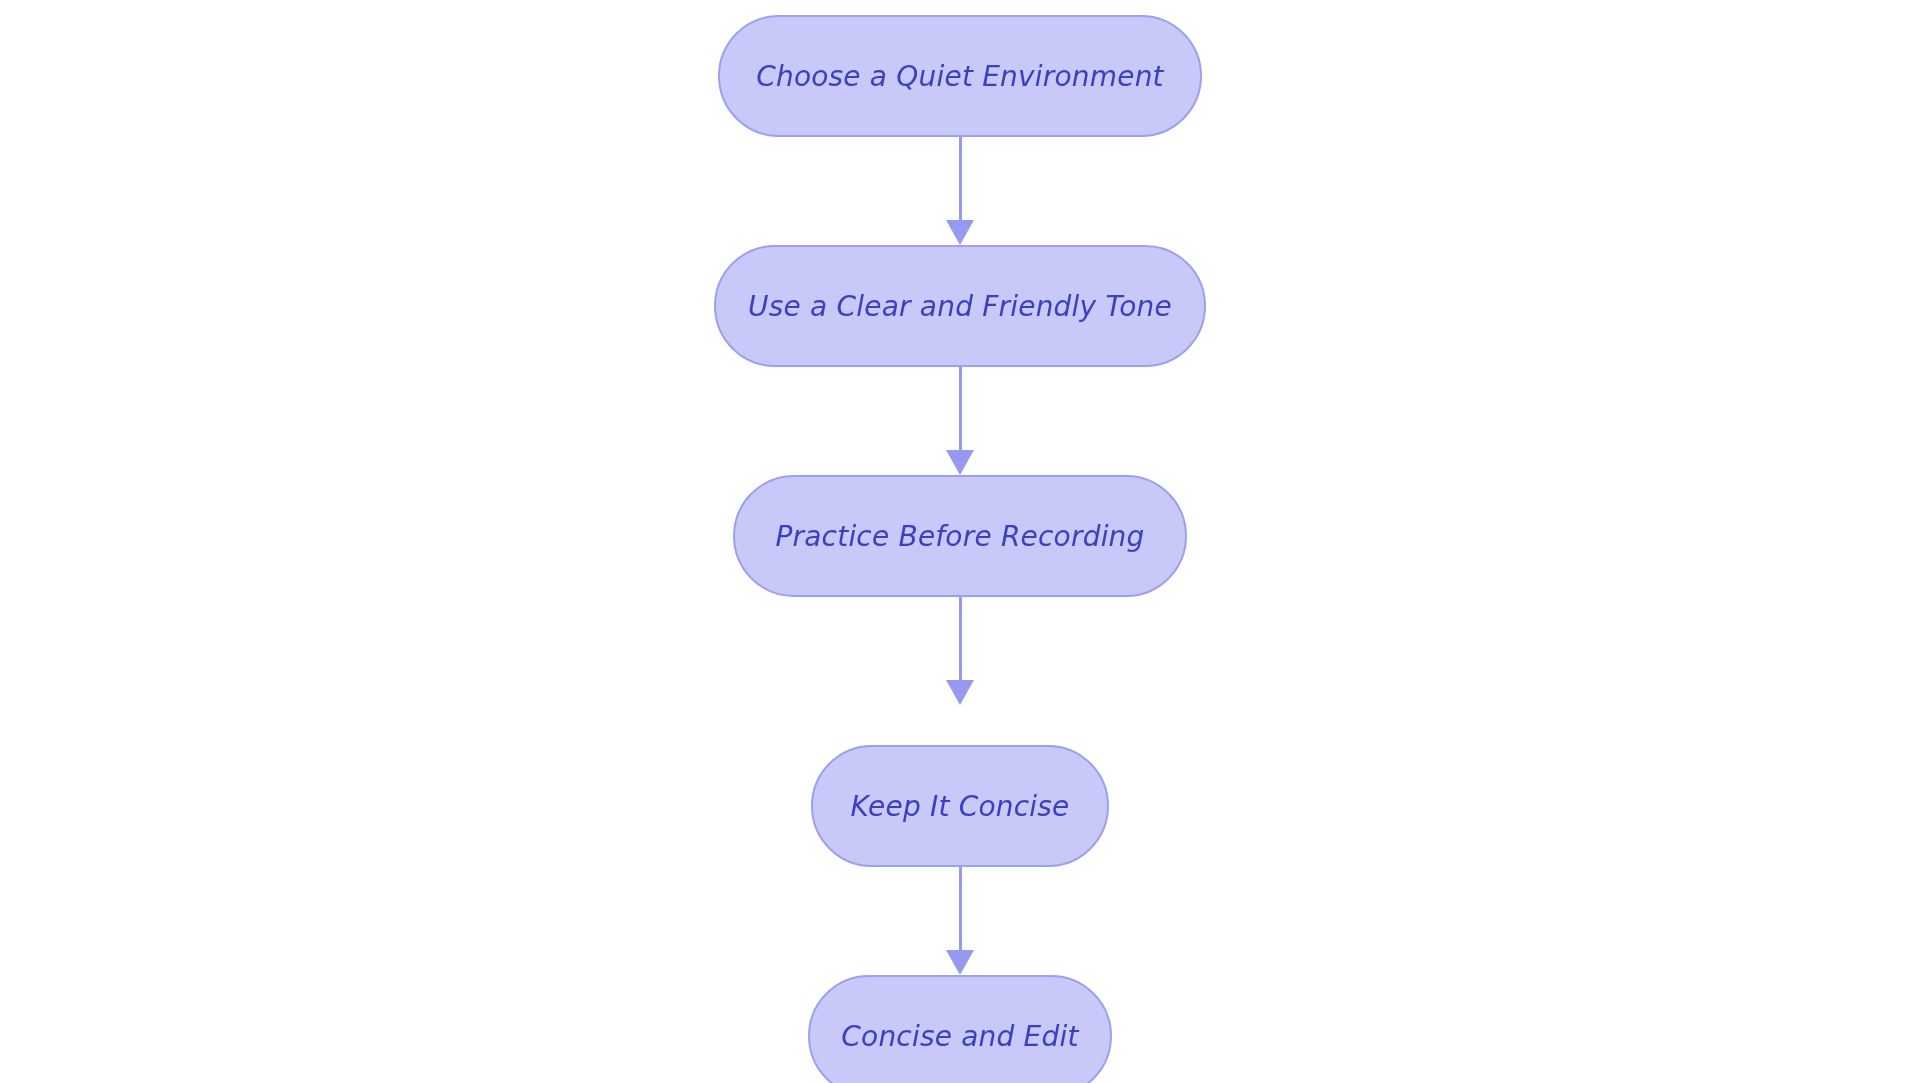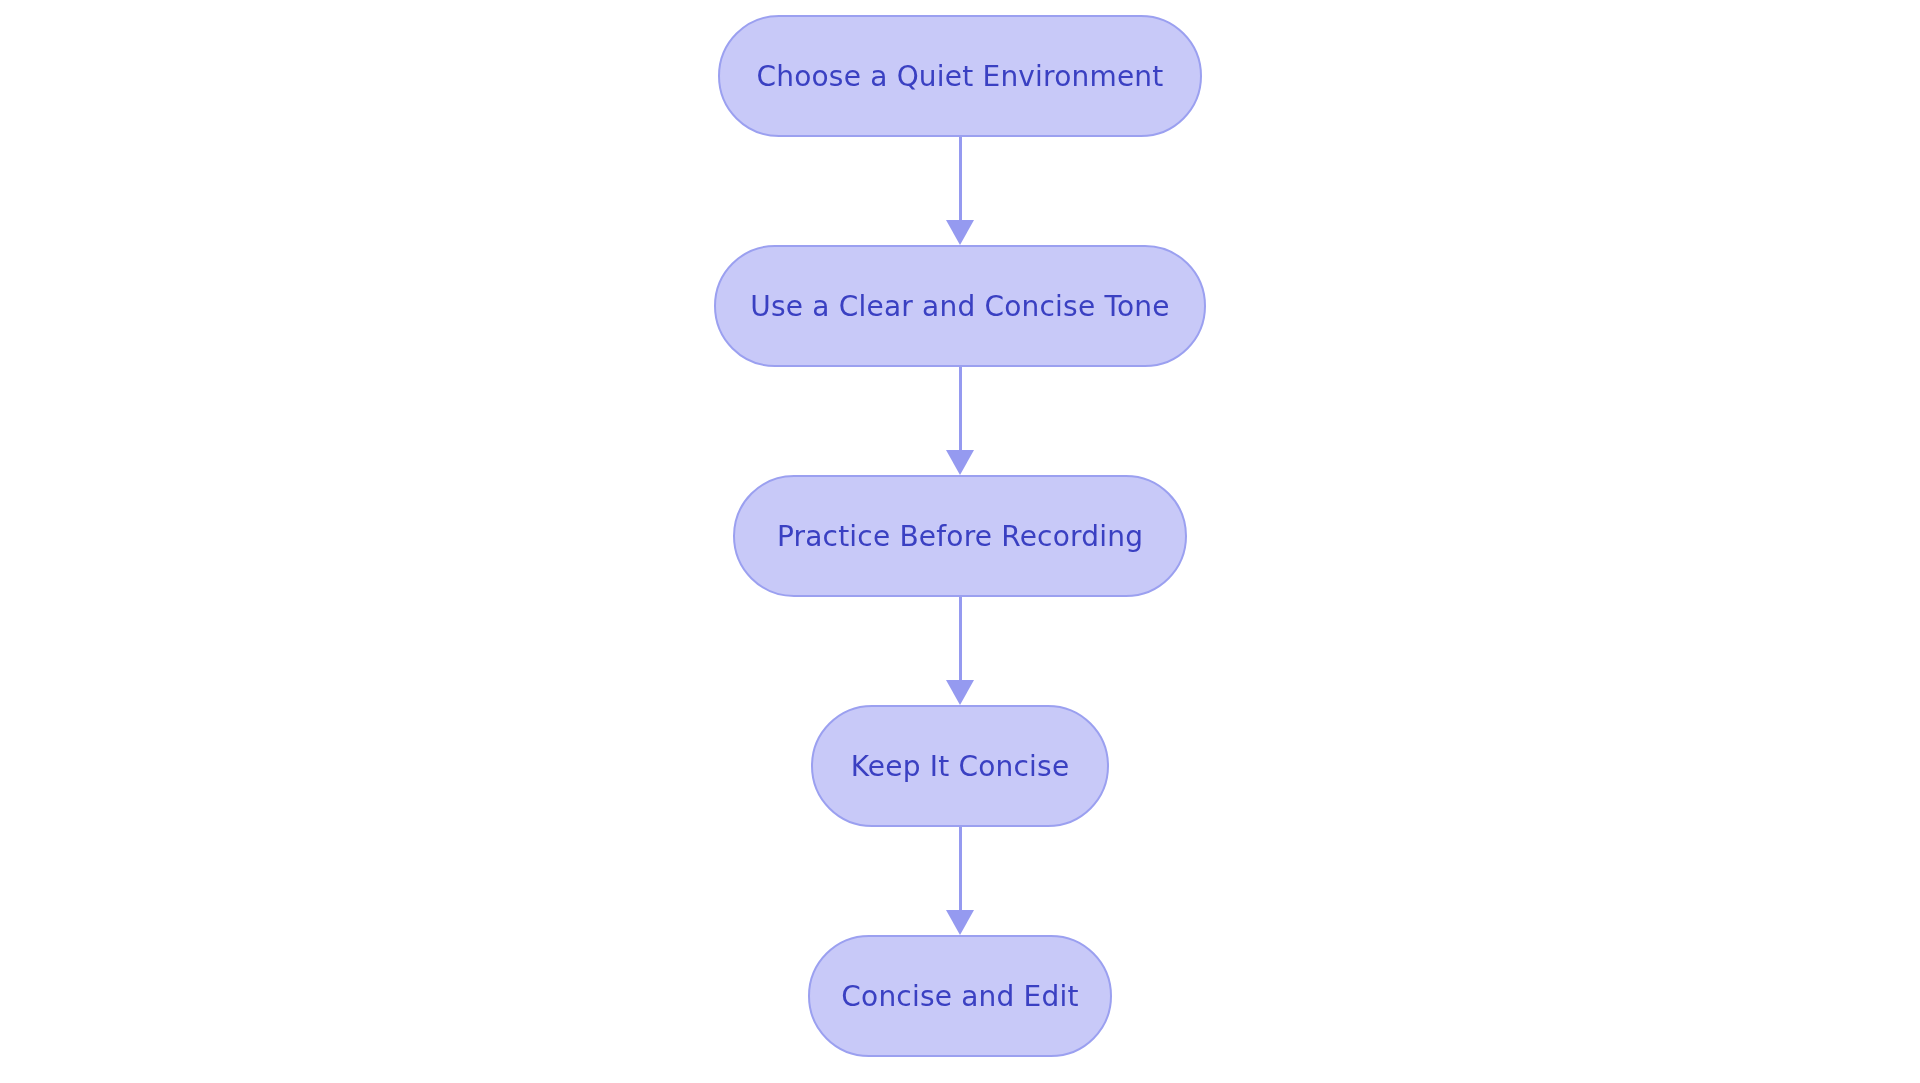--- a/index.html
+++ b/index.html
@@ -2,21 +2,21 @@
 <html style="--background: #ffffff; --node-fill: #c8c9f8; --node-border: #9ba0f0; --node-text: #3a40c2; --arrow: #959af0;"><head>
 <meta charset="utf-8">
 <style>
   :root {
     --background: #ffffff;
     --node-fill: #c8c9f8;
     --node-border: #9ba0f0;
     --node-text: #3a40c2;
     --arrow: #959af0;
   }
-  * { margin: 0; padding: 0; box-sizing: border-box; }
+  * { margin: 0; padding: 0; box-sizing: border-box; font-style: italic; }
   html, body { background: var(--background); }
   .canvas {
     position: relative;
     width: 1920px;
     height: 1083px;
     background: var(--background);
     overflow: hidden;
     font-family: "DejaVu Sans", "Liberation Sans", sans-serif;
   }
   .flow {
@@ -41,21 +41,21 @@
   .node-label {
     color: var(--node-text);
     font-size: 28px;
     font-weight: 400;
     letter-spacing: 0.2px;
     white-space: nowrap;
   }
   .w1 { width: 484px; }
   .w2 { width: 492px; }
   .w3 { width: 454px; text-align: center; }
-  .w4 { width: 298px; }
+  .w4 { width: 298px; margin-top: 40px; }
   .w5 { width: 304px; }
   .arrow {
     height: 108px;
     display: flex;
     flex-direction: column;
     align-items: center;
     flex: none;
   }
   .arrow-line {
     width: 3px;
@@ -81,21 +81,21 @@
     <div class="node w1">
       <span class="node-label">Choose a Quiet Environment</span>
     </div>
 
     <div class="arrow">
       <div class="arrow-line"></div>
       <div class="arrow-head"></div>
     </div>
 
     <div class="node w2">
-      <span class="node-label">Use a Clear and Concise Tone</span>
+      <span class="node-label">Use a Clear and Friendly Tone</span>
     </div>
 
     <div class="arrow">
       <div class="arrow-line"></div>
       <div class="arrow-head"></div>
     </div>
 
     <div class="node w3">
       <span class="node-label">Practice Before Recording</span>
     </div>

